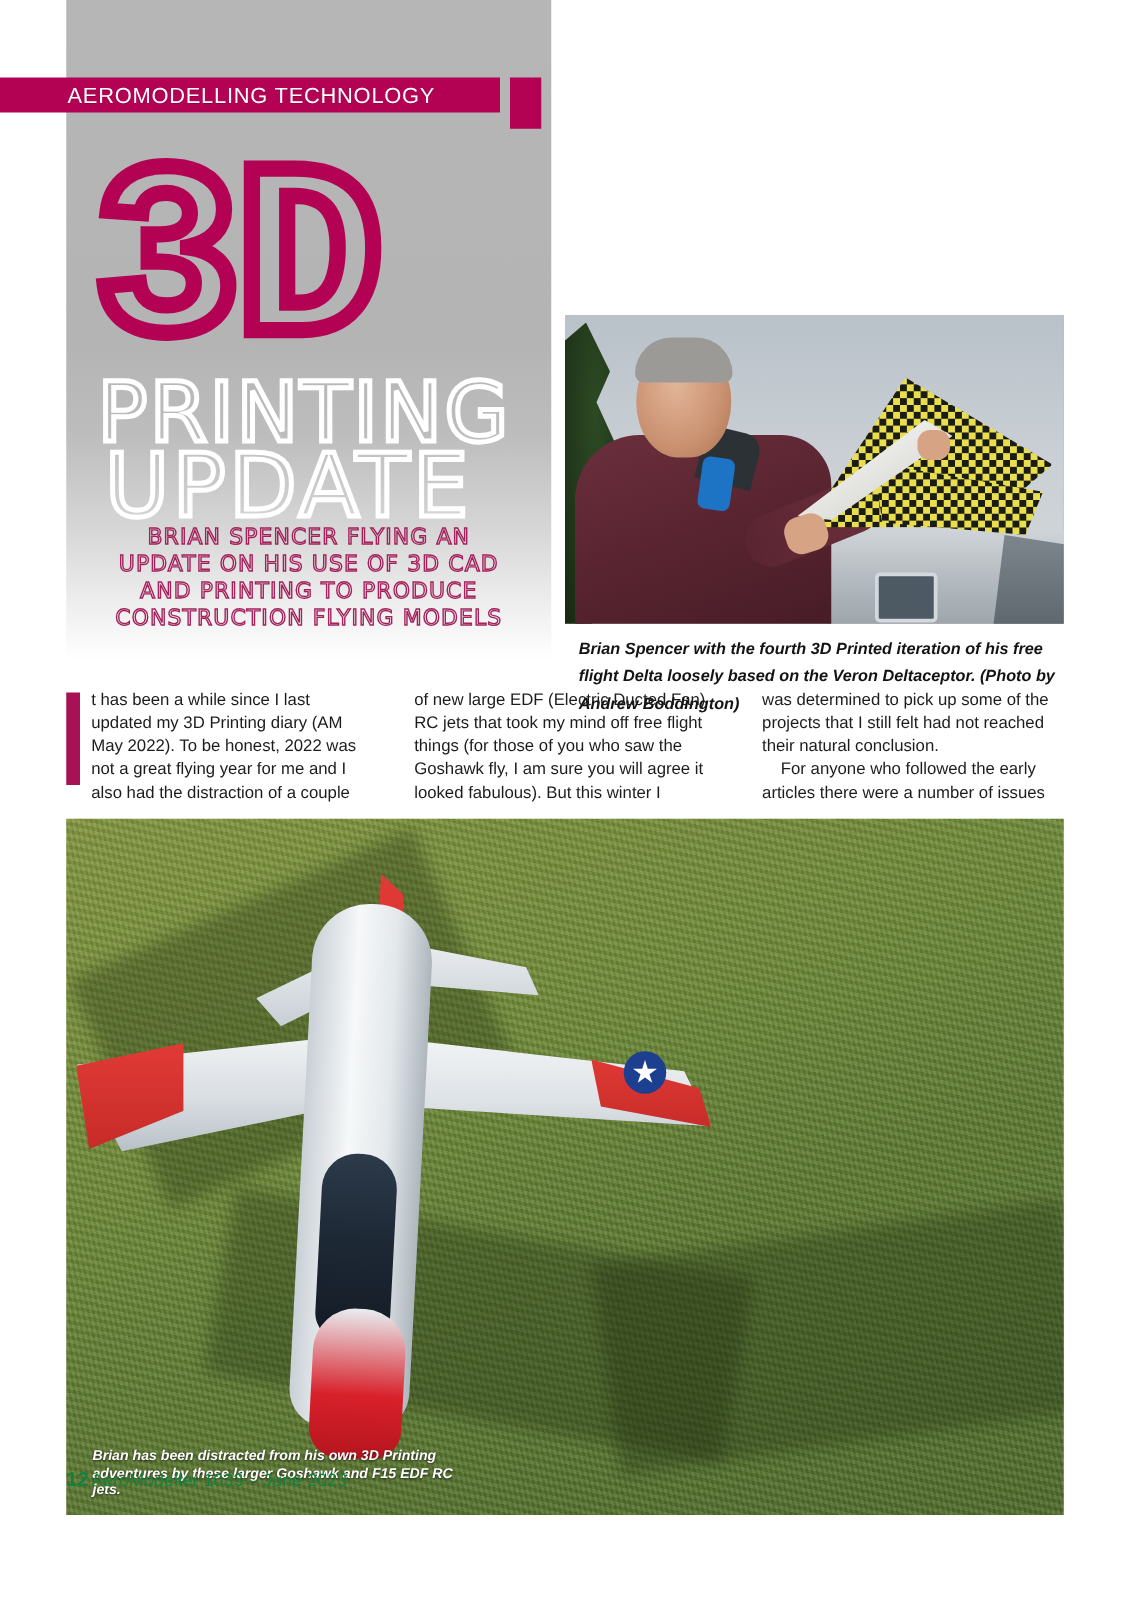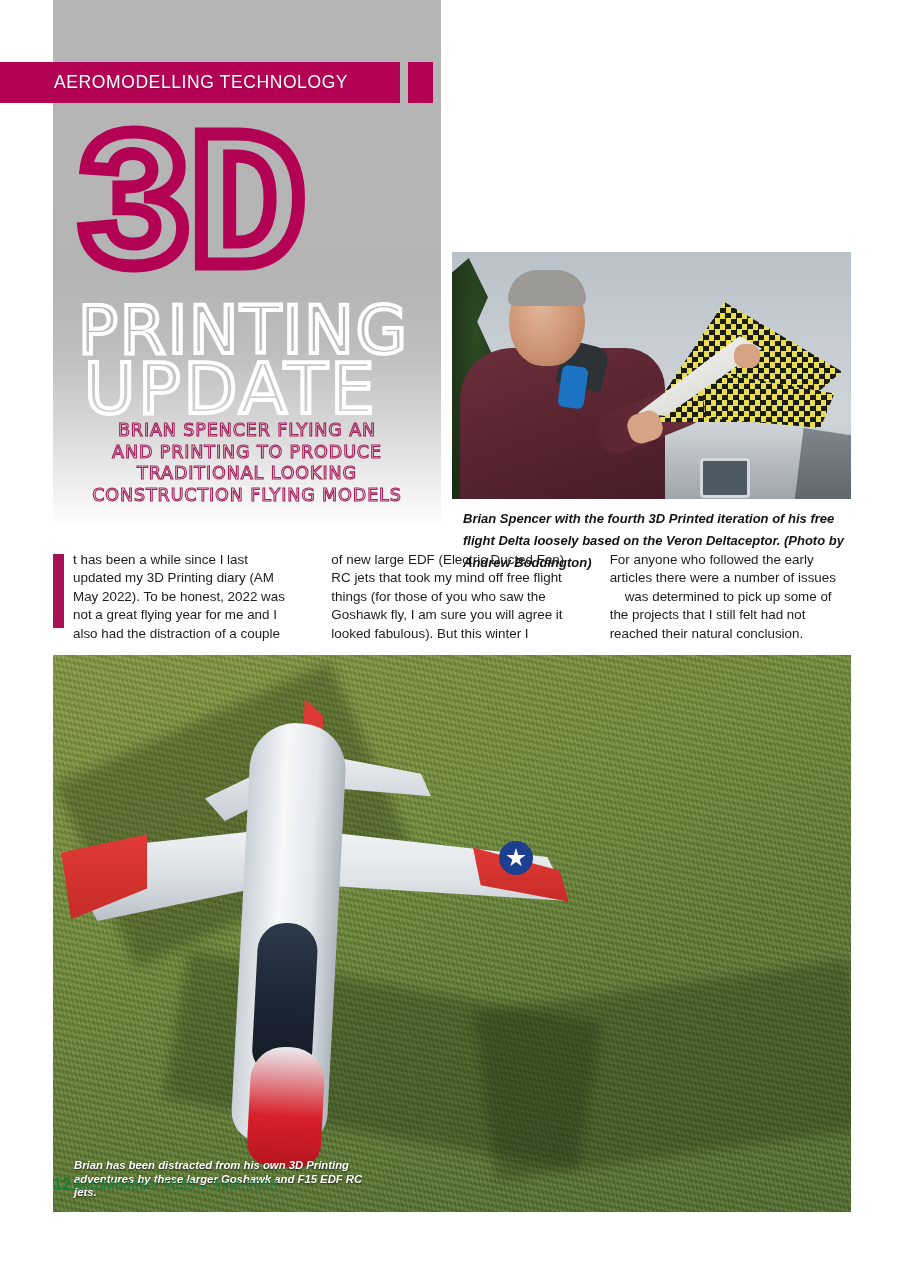--- a/index.html
+++ b/index.html
@@ -30,21 +30,21 @@
         #d6d6d6 80%,
         #ededed 91%,
         #ffffff 100%);
   }
 
   #kicker-band {
     position: absolute;
     left: 0;
     top: 62px;
     width: 400px;
-    height: 41px;
+    height: 28px;
     background: #b30253;
     display: flex;
     align-items: center;
   }
   #kicker-band .kicker-text {
     color: #ffffff;
     font-size: 17.5px;
     letter-spacing: 0.6px;
     margin-left: 54px;
     white-space: nowrap;
@@ -389,22 +389,22 @@
   <span class="kicker-text">AEROMODELLING TECHNOLOGY</span>
 </div>
 <div id="kicker-tab"></div>
 
 <div id="title-3d">3D</div>
 <div id="title-printing">PRINTING</div>
 <div id="title-update">UPDATE</div>
 
 <div id="standfirst">
   <div>BRIAN SPENCER FLYING AN</div>
+  <div>UPDATE ON HIS USE OF 3D CAD</div>
   <div>AND PRINTING TO PRODUCE</div>
-  <div>TRADITIONAL LOOKING</div>
   <div>CONSTRUCTION FLYING MODELS</div>
 </div>
 
 <div id="portrait-photo">
   <div class="sky"></div>
   <div class="tree"></div>
   <div class="caravan"></div>
   <div class="caravan-window"></div>
   <div class="awning"></div>
   <div class="body"></div>
@@ -424,22 +424,22 @@
 
 <div id="body-columns">
   <div class="col">
     <div class="dropcap-bar"></div>
     <p>t has been a while since I last updated my 3D Printing diary (AM May 2022). To be honest, 2022 was not a great flying year for me and I also had the distraction of a couple</p>
   </div>
   <div class="col">
     <p>of new large EDF (Electric Ducted Fan) RC jets that took my mind off free flight things (for those of you who saw the Goshawk fly, I am sure you will agree it looked fabulous). But this winter I</p>
   </div>
   <div class="col">
+    <p>was determined to pick up some of the projects that I still felt had not reached their natural conclusion.</p>
     <p>For anyone who followed the early articles there were a number of issues</p>
-    <p>was determined to pick up some of the projects that I still felt had not reached their natural conclusion.</p>
   </div>
 </div>
 
 <div id="main-photo">
   <div class="shadow-streak sh1"></div>
   <div class="shadow-streak sh2"></div>
   <div class="shadow-streak sh3"></div>
 
   <div class="gw gw-tail-l"></div>
   <div class="gw gw-tail-r"></div>

